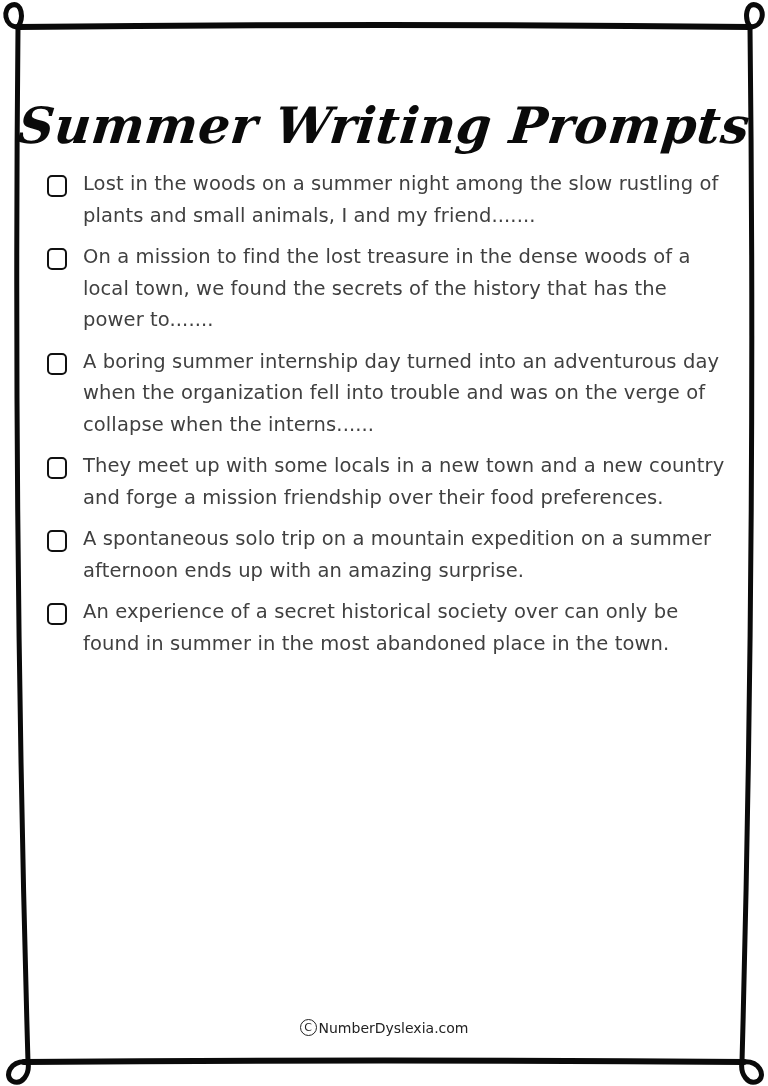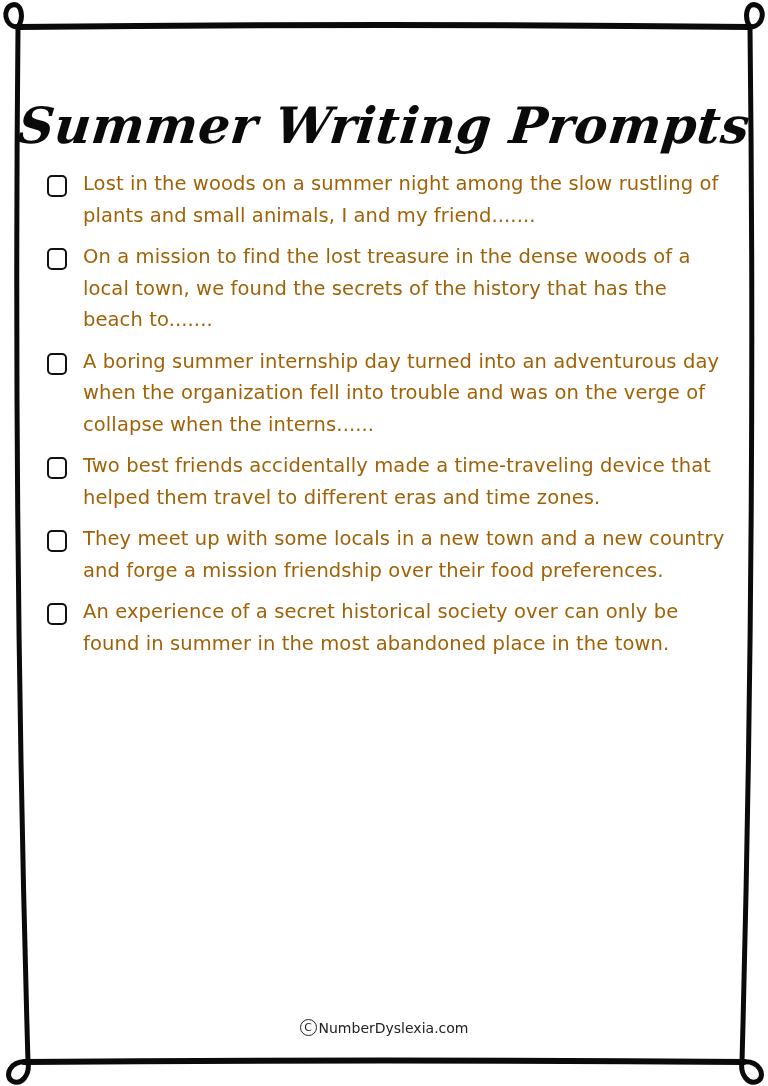--- a/index.html
+++ b/index.html
@@ -58,21 +58,21 @@
       border-radius: 5px;
       margin-top: 7px;
       margin-right: 16px;
       background: #ffffff;
       box-sizing: content-box;
     }
     .prompt-text {
       font-family: "DejaVu Sans", sans-serif;
       font-size: 19.5px;
       line-height: 31.5px;
-      color: #a16207;
+      color: #404040;
       letter-spacing: 0.1px;
       font-weight: normal;
     }
     .footer {
       position: absolute;
       top: 1019px;
       left: 0;
       width: 768px;
       text-align: center;
       font-family: "DejaVu Sans", sans-serif;
@@ -122,33 +122,33 @@
 
 <h1 class="title">Summer Writing Prompts</h1>
 
 <ul class="prompt-list">
   <li class="prompt-item">
     <span class="checkbox"></span>
     <span class="prompt-text">Lost in the woods on a summer night among the slow rustling of plants and small animals, I and my friend.......</span>
   </li>
   <li class="prompt-item">
     <span class="checkbox"></span>
-    <span class="prompt-text">On a mission to find the lost treasure in the dense woods of a local town, we found the secrets of the history that has the beach to.......</span>
+    <span class="prompt-text">On a mission to find the lost treasure in the dense woods of a local town, we found the secrets of the history that has the power to.......</span>
   </li>
   <li class="prompt-item">
     <span class="checkbox"></span>
     <span class="prompt-text">A boring summer internship day turned into an adventurous day when the organization fell into trouble and was on the verge of collapse when the interns......</span>
   </li>
   <li class="prompt-item">
     <span class="checkbox"></span>
-    <span class="prompt-text">Two best friends accidentally made a time-traveling device that helped them travel to different eras and time zones.</span>
+    <span class="prompt-text">They meet up with some locals in a new town and a new country and forge a mission friendship over their food preferences.</span>
   </li>
   <li class="prompt-item">
     <span class="checkbox"></span>
-    <span class="prompt-text">They meet up with some locals in a new town and a new country and forge a mission friendship over their food preferences.</span>
+    <span class="prompt-text">A spontaneous solo trip on a mountain expedition on a summer afternoon ends up with an amazing surprise.</span>
   </li>
   <li class="prompt-item">
     <span class="checkbox"></span>
     <span class="prompt-text">An experience of a secret historical society over can only be found in summer in the most abandoned place in the town.</span>
   </li>
 </ul>
 
 <div class="footer">
   <span class="copyright-icon">C</span>
   <span>NumberDyslexia.com</span>

